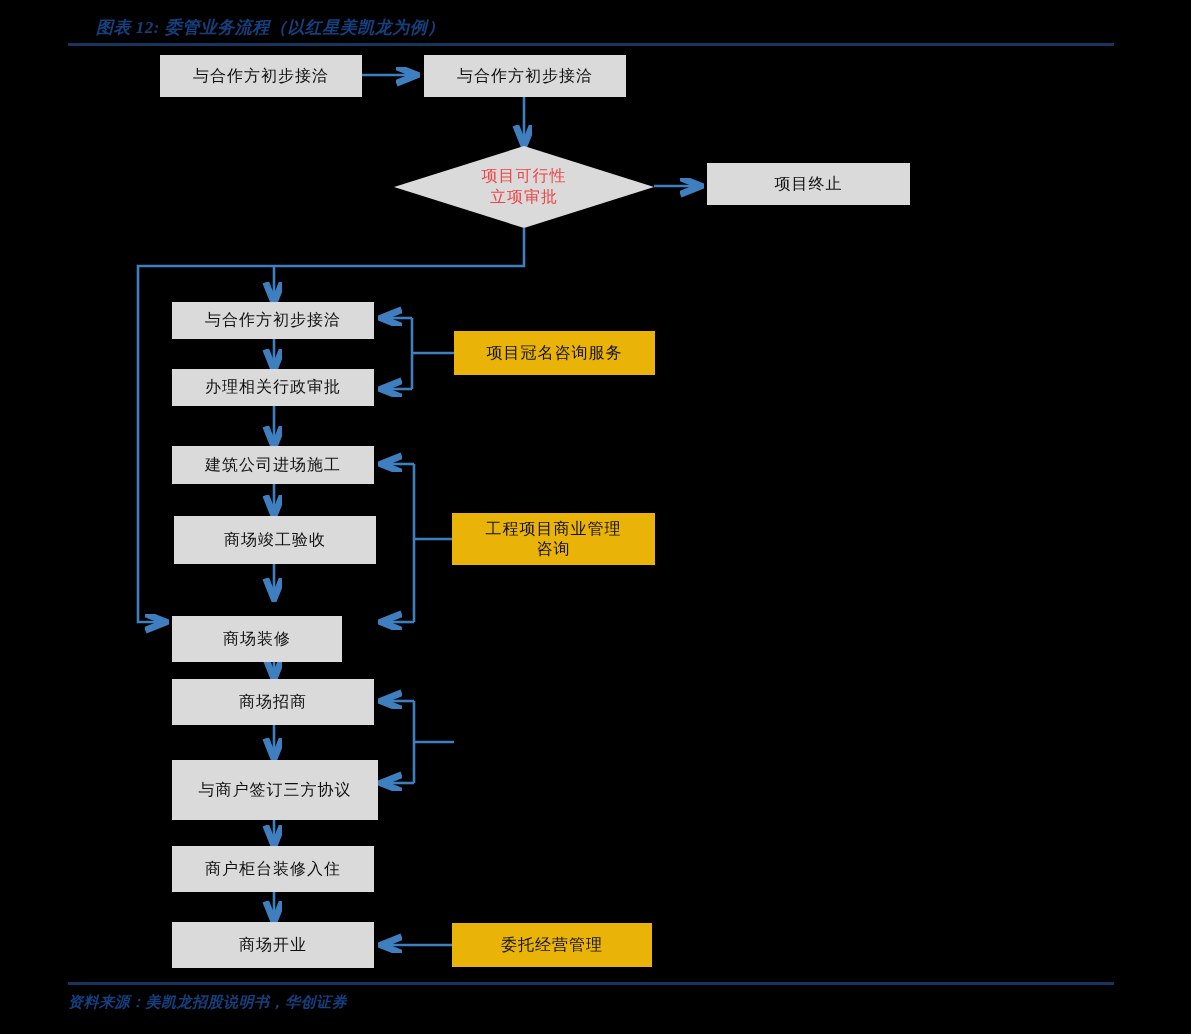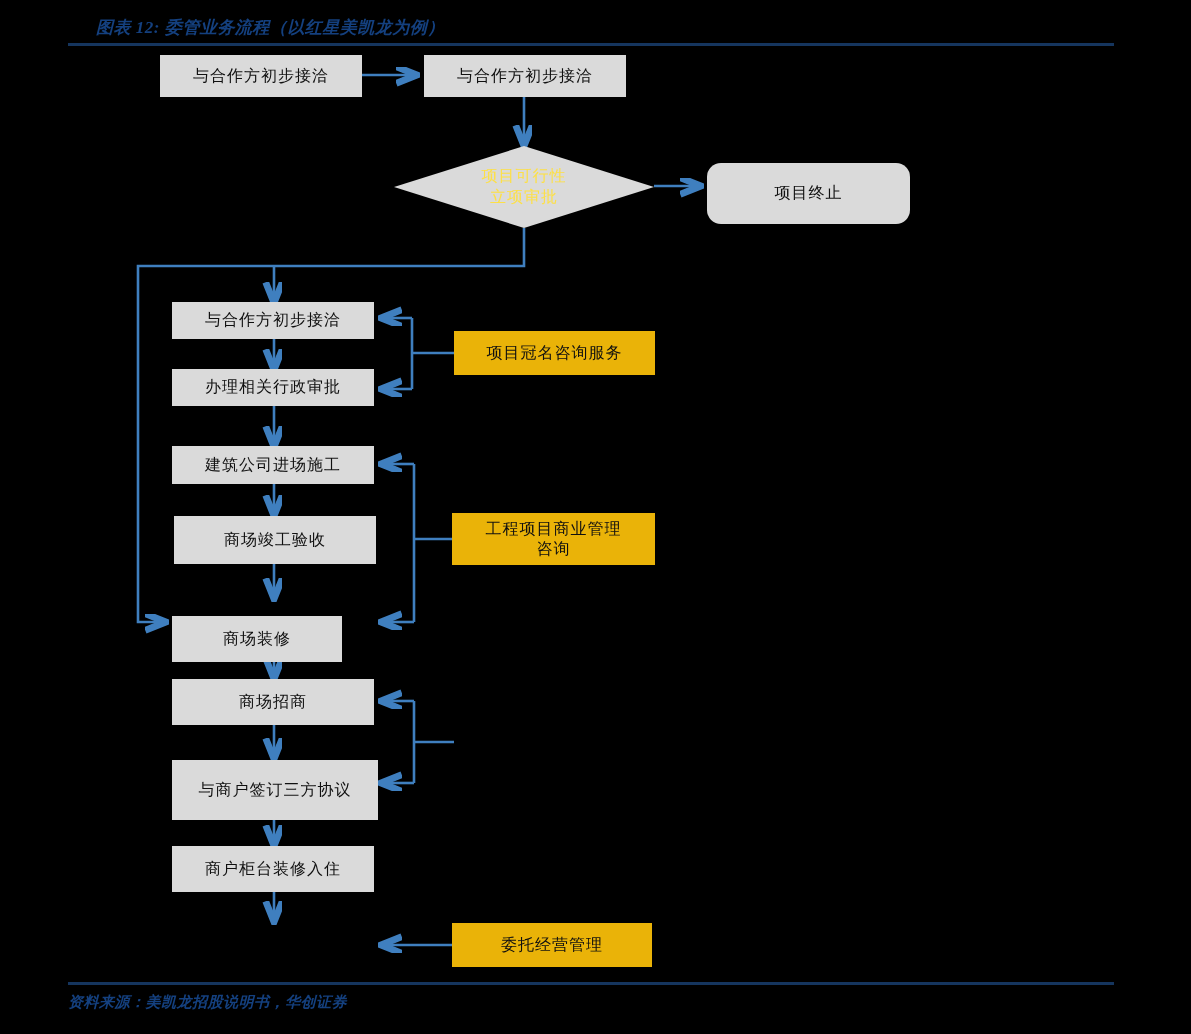--- a/index.html
+++ b/index.html
@@ -92,21 +92,21 @@
     position: absolute;
     left: 0;
     top: 0;
     width: 100%;
     height: 100%;
     display: flex;
     flex-direction: column;
     align-items: center;
     justify-content: center;
     text-align: center;
-    color: #fde047;
+    color: #ef4444;
     font-size: 16px;
     line-height: 1.3;
     font-family: "Liberation Serif", "DejaVu Serif", serif;
     letter-spacing: 1px;
     pointer-events: none;
   }
 
   
   #connectors {
     position: absolute;
@@ -184,38 +184,39 @@
   <div class="diamond-wrap" style="left:394px; top:146px; width:260px; height:82px;">
     <svg width="260" height="82" viewBox="0 0 260 82" aria-hidden="true">
       <polygon points="130,0 260,41 130,82 0,41" fill="#dadada"></polygon>
     </svg>
     <div class="diamond-label">
       <span>项目可行性</span>
       <span>立项审批</span>
     </div>
   </div>
 
-  <div class="node process" style="left:707px; top:163px; width:203px; height:61px;border-radius:14px;">项目终止</div>
+  <div class="node process" style="left:707px; top:163px; width:203px; height:42px;">项目终止</div>
 
   <div class="node process" style="left:172px; top:302px; width:202px; height:37px;">与合作方初步接洽</div>
 
   <div class="node process" style="left:172px; top:369px; width:202px; height:37px;">办理相关行政审批</div>
 
   <div class="node process" style="left:172px; top:446px; width:202px; height:38px;">建筑公司进场施工</div>
 
   <div class="node process" style="left:174px; top:516px; width:202px; height:48px;">商场竣工验收</div>
 
   <div class="node process" style="left:172px; top:588px; width:170px; height:46px;margin-top:28px;">商场装修</div>
 
   <div class="node process" style="left:172px; top:679px; width:202px; height:46px;">商场招商</div>
 
   <div class="node process" style="left:172px; top:760px; width:206px; height:60px;">与商户签订三方协议</div>
 
   <div class="node process" style="left:172px; top:846px; width:202px; height:46px;">商户柜台装修入住</div>
 
+  <div class="node process" style="left:172px; top:922px; width:202px; height:46px;">商场开业</div>
 
   <div class="node service" style="left:454px; top:331px; width:201px; height:44px;">项目冠名咨询服务</div>
 
   <div class="node service" style="left:452px; top:513px; width:203px; height:52px; flex-direction:column;">
     <span>工程项目商业管理</span>
     <span>咨询</span>
   </div>
 
 
   <div class="node service" style="left:452px; top:923px; width:200px; height:44px;">委托经营管理</div>

